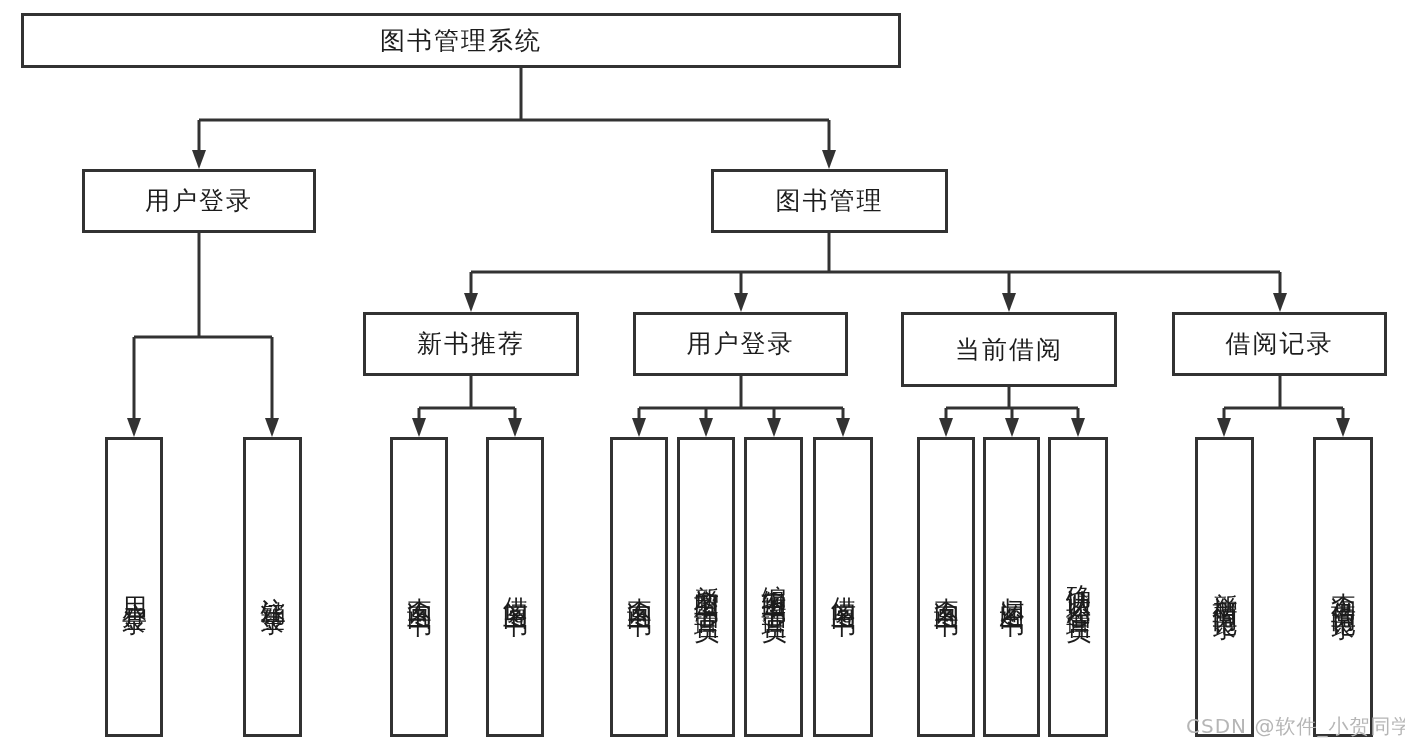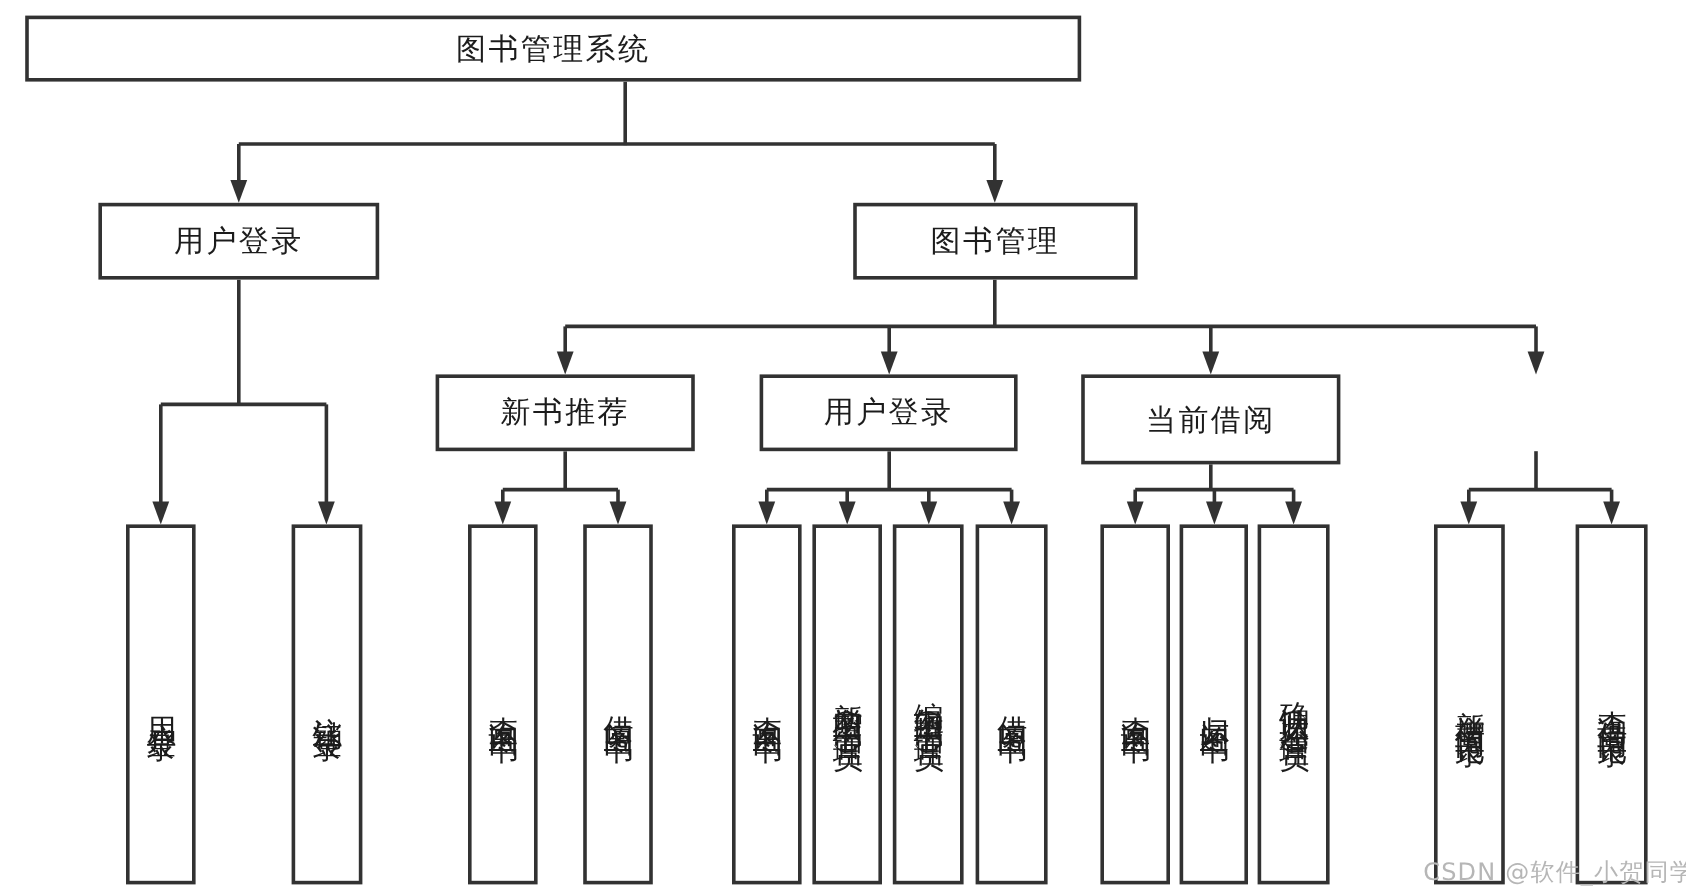--- a/index.html
+++ b/index.html
@@ -129,20 +129,21 @@
   </svg>
 
   <div class="node" style="left:21px; top:13px; width:880px; height:55px;">图书管理系统</div>
 
   <div class="node" style="left:82px; top:169px; width:234px; height:64px;">用户登录</div>
   <div class="node" style="left:711px; top:169px; width:237px; height:64px;">图书管理</div>
 
   <div class="node" style="left:363px; top:312px; width:216px; height:64px;">新书推荐</div>
   <div class="node" style="left:633px; top:312px; width:215px; height:64px;">用户登录</div>
   <div class="node" style="left:901px; top:312px; width:216px; height:75px;">当前借阅</div>
+  <div class="node" style="left:1172px; top:312px; width:215px; height:64px;">借阅记录</div>
 
   <div class="node v" style="left:105px; top:437px; width:58px; height:300px;">用户登录</div>
   <div class="node v" style="left:243px; top:437px; width:59px; height:300px;">注销登录</div>
 
   <div class="node v" style="left:390px; top:437px; width:58px; height:300px;">查询图书</div>
   <div class="node v" style="left:486px; top:437px; width:58px; height:300px;">借阅图书</div>
 
   <div class="node v" style="left:610px; top:437px; width:58px; height:300px;">查询图书</div>
   <div class="node v" style="left:677px; top:437px; width:58px; height:300px;">新增图书（管理员）</div>
   <div class="node v" style="left:744px; top:437px; width:59px; height:300px;">编辑图书（管理员）</div>

